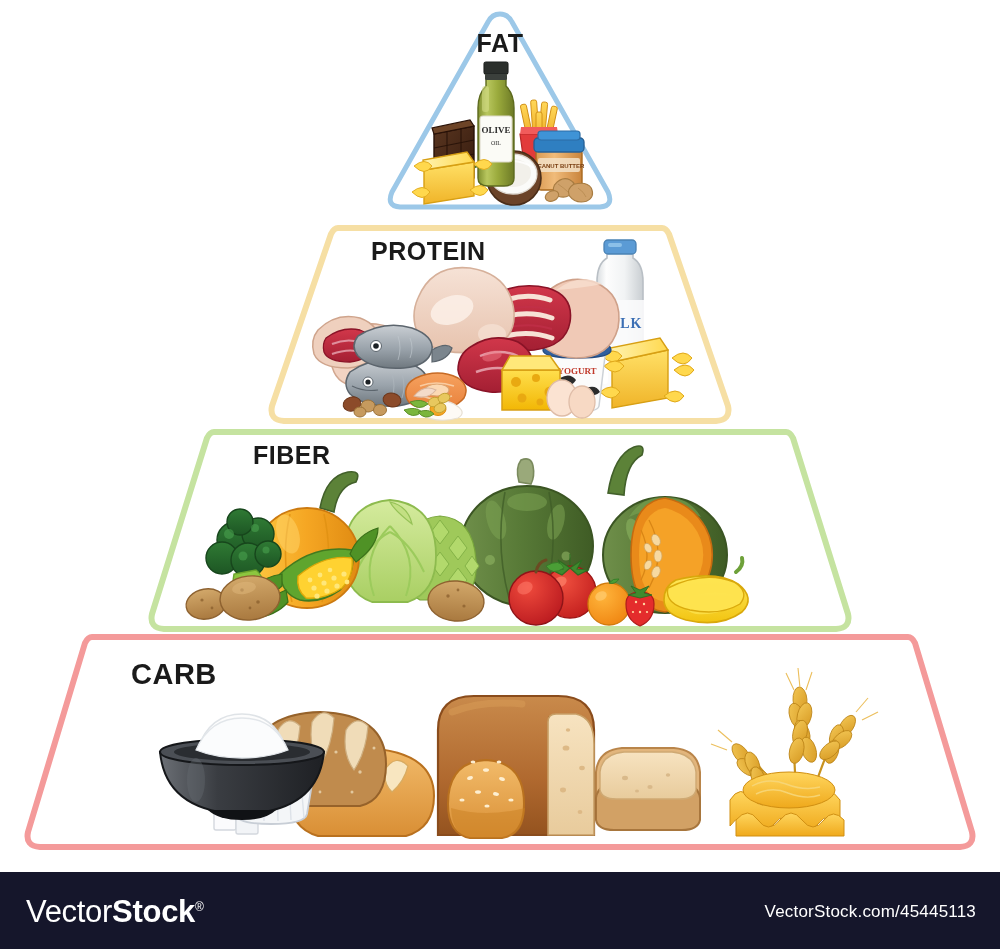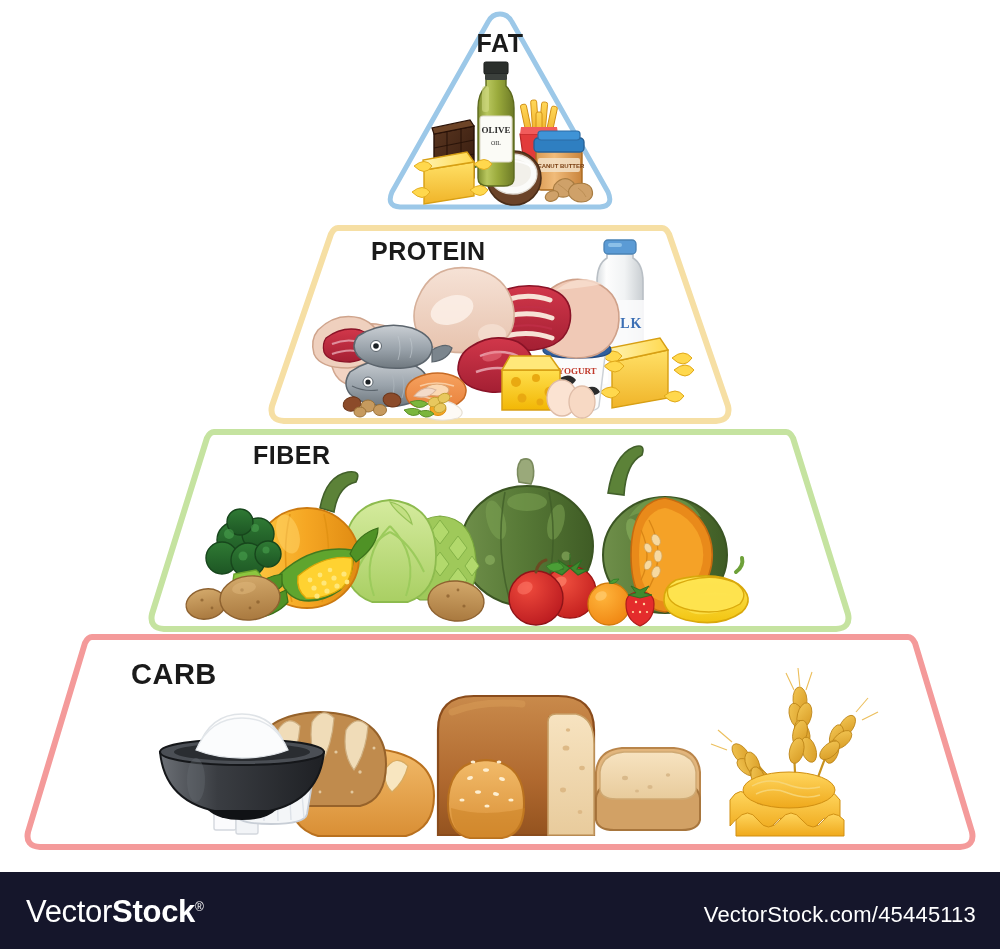--- a/index.html
+++ b/index.html
@@ -39,21 +39,21 @@
     color: #ffffff;
     letter-spacing: -0.3px;
     white-space: nowrap;
   }
   #wm-logo .vector { font-weight: 300; font-family: "Liberation Sans", sans-serif; }
   #wm-logo .stock  { font-weight: bold; }
   #wm-logo .reg    { font-size: 12px; vertical-align: super; font-weight: normal; }
   #wm-url {
     position: absolute;
     right: 24px; top: 30px;
-    font-size: 22px;
+    font-size: 17px;
     color: #ffffff;
     letter-spacing: 0.2px;
     white-space: nowrap;
     font-family: "Liberation Sans Narrow", "Liberation Sans", sans-serif;
   }
 </style>
 </head>
 <body>
 
 <div id="page">

